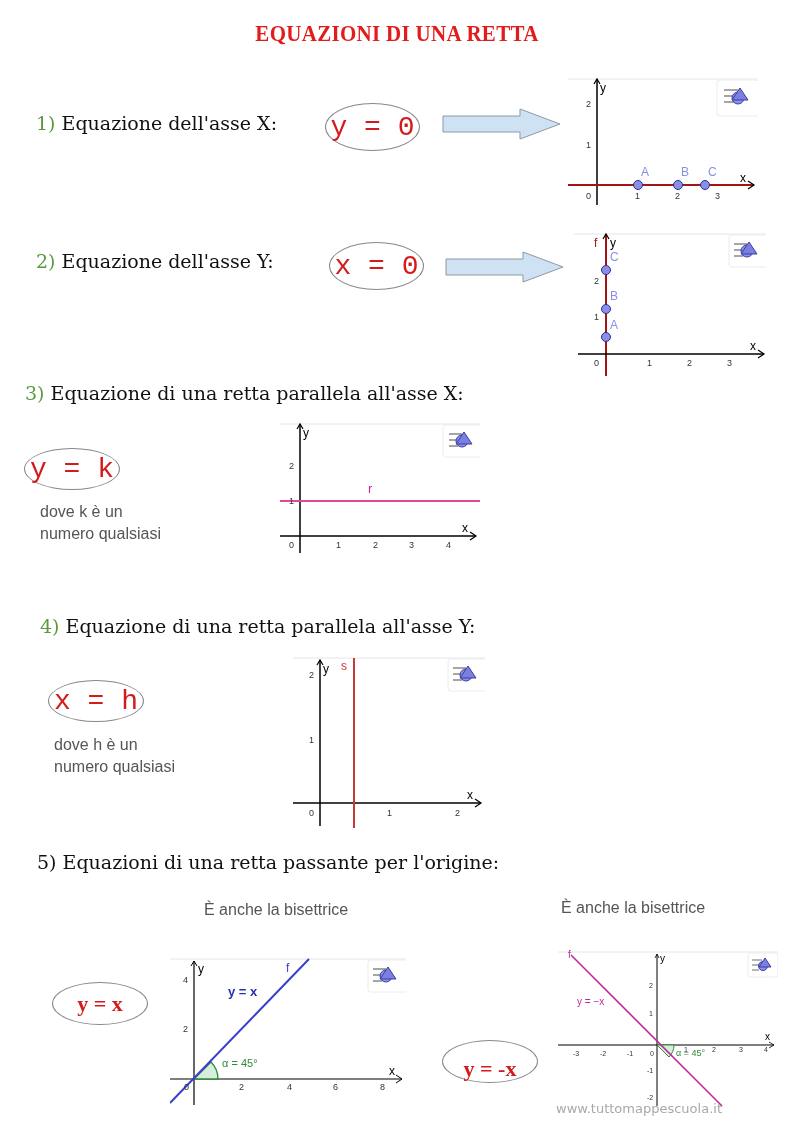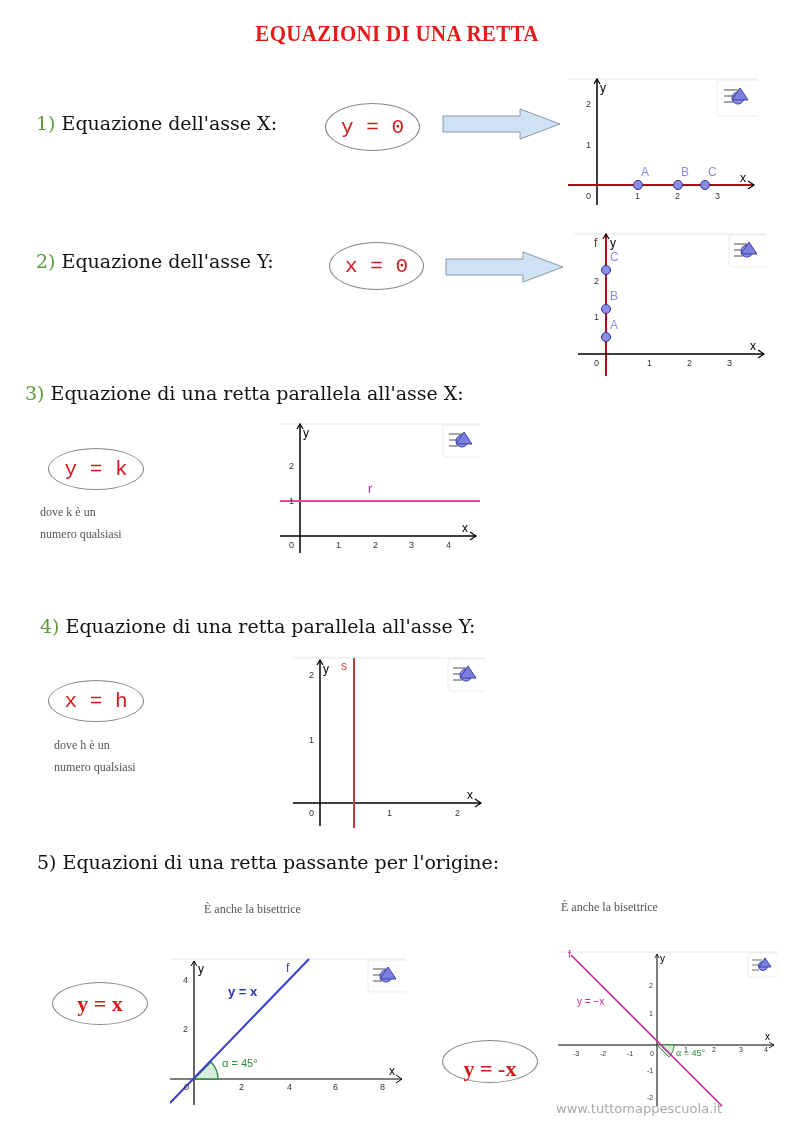--- a/index.html
+++ b/index.html
@@ -2,23 +2,23 @@
 <html><head>
 <meta charset="utf-8">
 <style>
   html, body { margin:0; padding:0; background:#fff; }
   body { width:794px; height:1123px; position:relative; overflow:hidden; font-family:"DejaVu Serif", serif; }
   .abs { position:absolute; }
   .title { left:0; width:794px; top:22px; text-align:center; color:#e31b1b; font-family:"Liberation Serif", serif; font-weight:bold; font-size:21px; letter-spacing:0.3px; transform:scaleY(1.05); }
   .heading { font-family:"DejaVu Serif", serif; font-size:19px; color:#111; white-space:nowrap;text-align:right; }
   .heading .num { color:#5a9a3c; }
   .heading .num-dark { color:#111; }
-  .ellipse { border:1px solid #888; border-radius:50%; display:flex; align-items:center; justify-content:center; color:#d31b1b; font-family:"Liberation Mono", monospace; font-size:21px; box-sizing:border-box; }
+  .ellipse { border:1px solid #888; border-radius:50%; display:flex; align-items:center; justify-content:center; color:#d31b1b; font-family:"Liberation Mono", monospace; font-size:28px; box-sizing:border-box; }
   .ellipse.bold { font-weight:bold; font-family:"Liberation Serif", serif; font-size:22px; }
-  .note { font-family:Liberation Serif, serif; font-size:12px; color:#555; line-height:22px; white-space:nowrap; }
+  .note { font-family:Liberation Sans, sans-serif; font-size:16px; color:#555; line-height:22px; white-space:nowrap; }
   .graph { position:absolute; background:#fff; }
   .watermark { font-family:"DejaVu Sans", sans-serif; font-size:13px; color:#a9a9a9; }
   svg text { font-family:"Liberation Sans", sans-serif; }
 </style>
 </head>
 <body>
 
 <div class="abs title">EQUAZIONI DI UNA RETTA</div>
 
 <div class="abs heading" style="left:36px; top:112px;">
@@ -103,21 +103,21 @@
     <text x="36" y="99" font-size="12" fill="#8a8fe6">A</text>
     <text x="36" y="70" font-size="12" fill="#8a8fe6">B</text>
     <text x="36" y="31" font-size="12" fill="#8a8fe6">C</text>
   </svg>
 </div>
 
 <div class="abs heading" style="left:25px; top:382px;">
   <span class="num">3)</span>
   <span>Equazione di una retta parallela all'asse X:</span>
 </div>
-<div class="abs ellipse" style="left:48px; top:448px; width:96px; height:42px;">
+<div class="abs ellipse" style="left:24px; top:448px; width:96px; height:42px;">
   <span>y = k</span>
 </div>
 <div class="abs note" style="left:40px; top:501px;">
   <div>dove k è un</div>
   <div>numero qualsiasi</div>
 </div>
 <div class="graph" style="left:280px; top:420px; width:200px; height:135px;">
   <svg width="200" height="135">
     <line x1="0" y1="4" x2="200" y2="4" stroke="#e6e6e6"></line>
     <rect x="163" y="5" width="40" height="32" fill="#fff" stroke="#ececec" rx="3"></rect>

